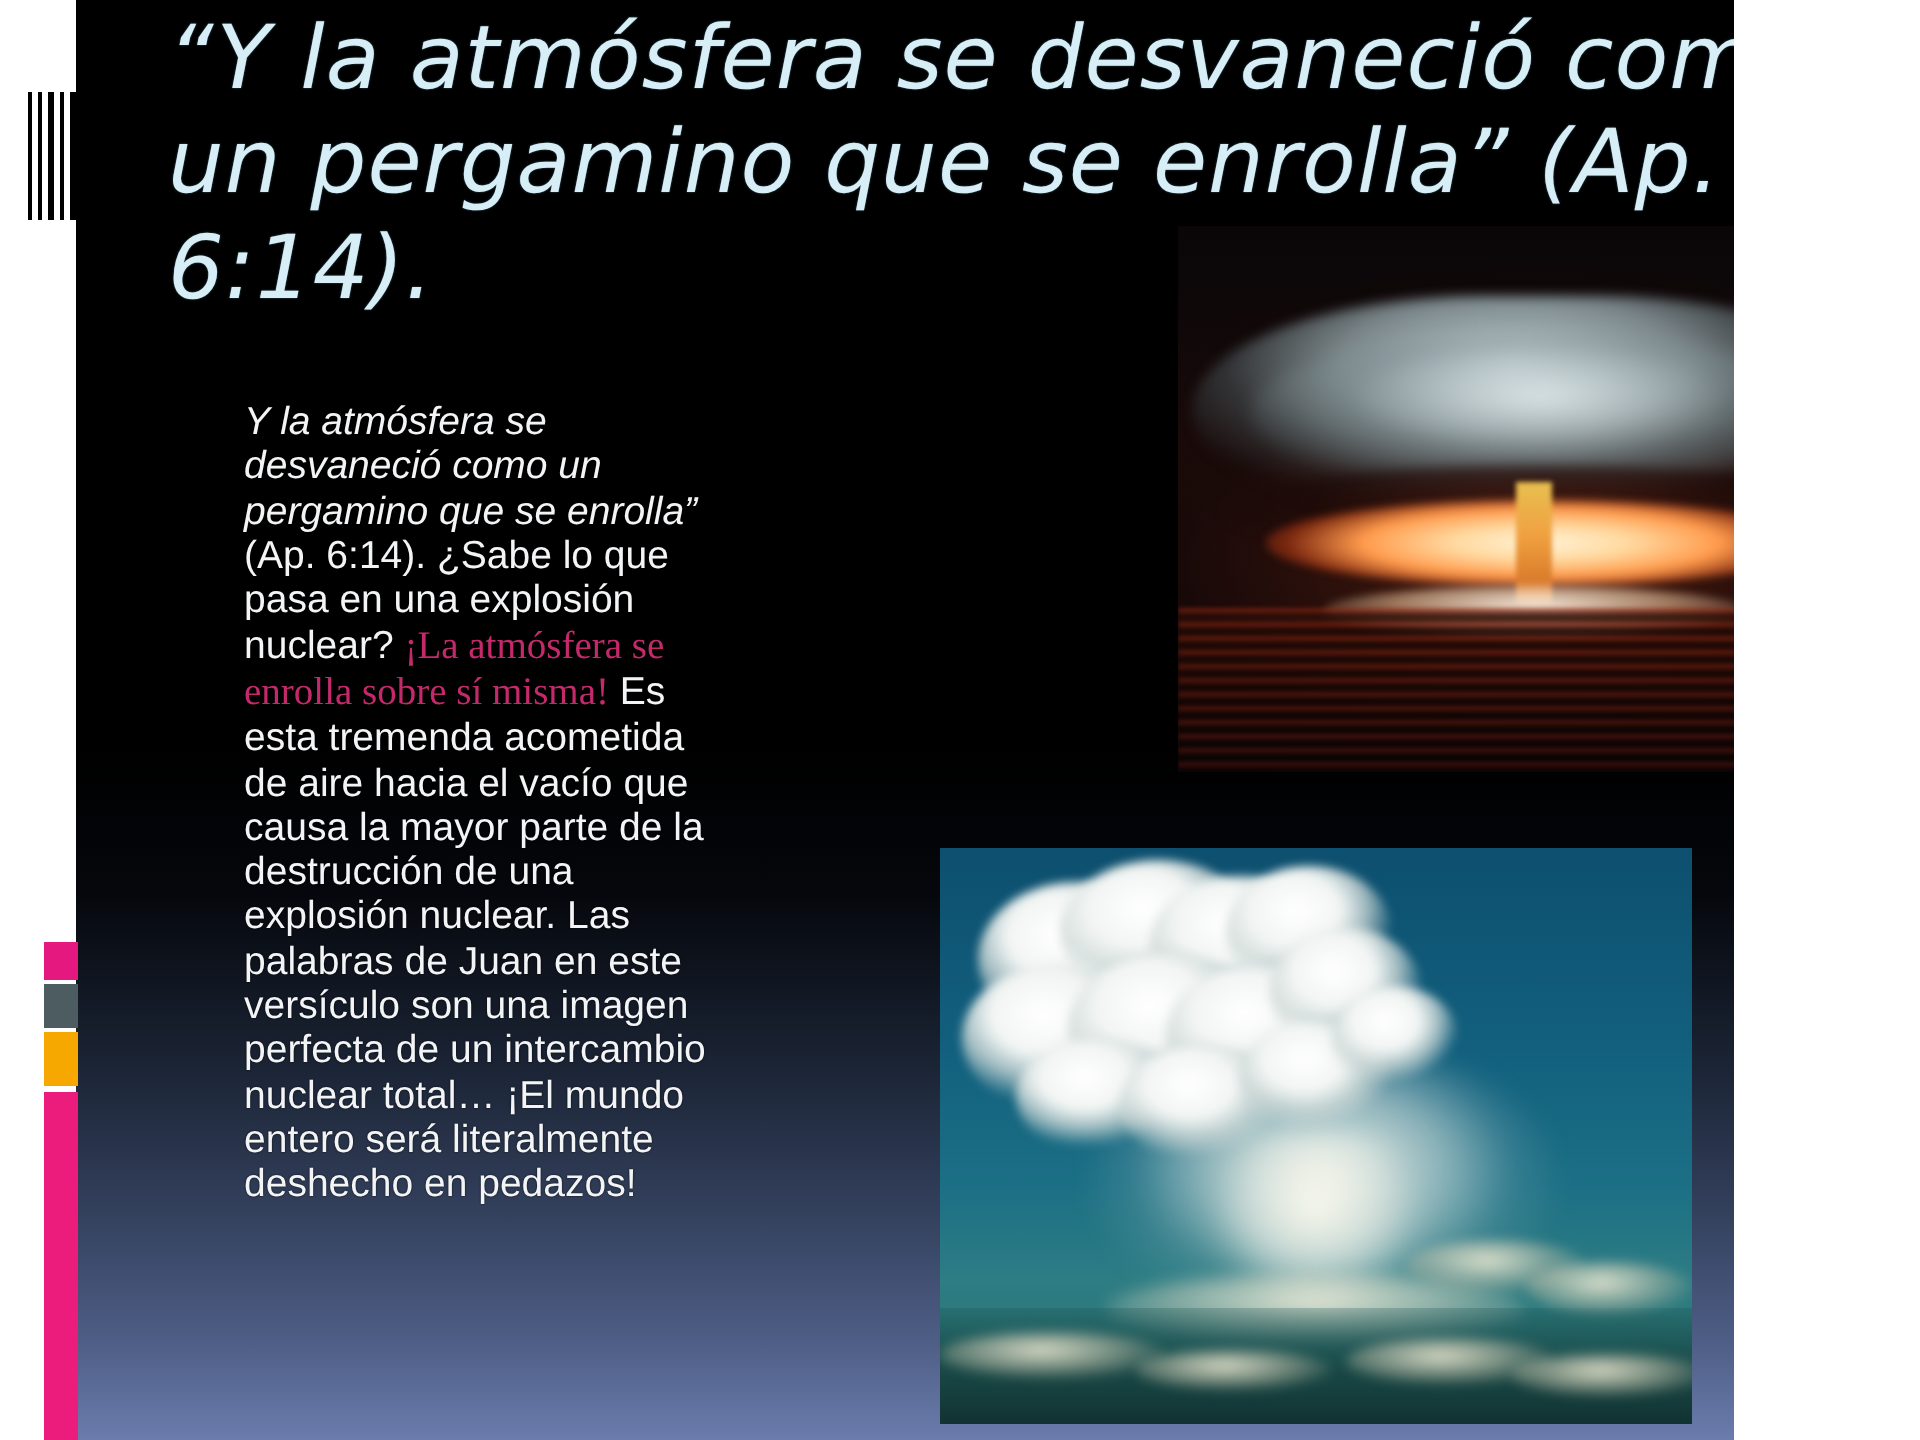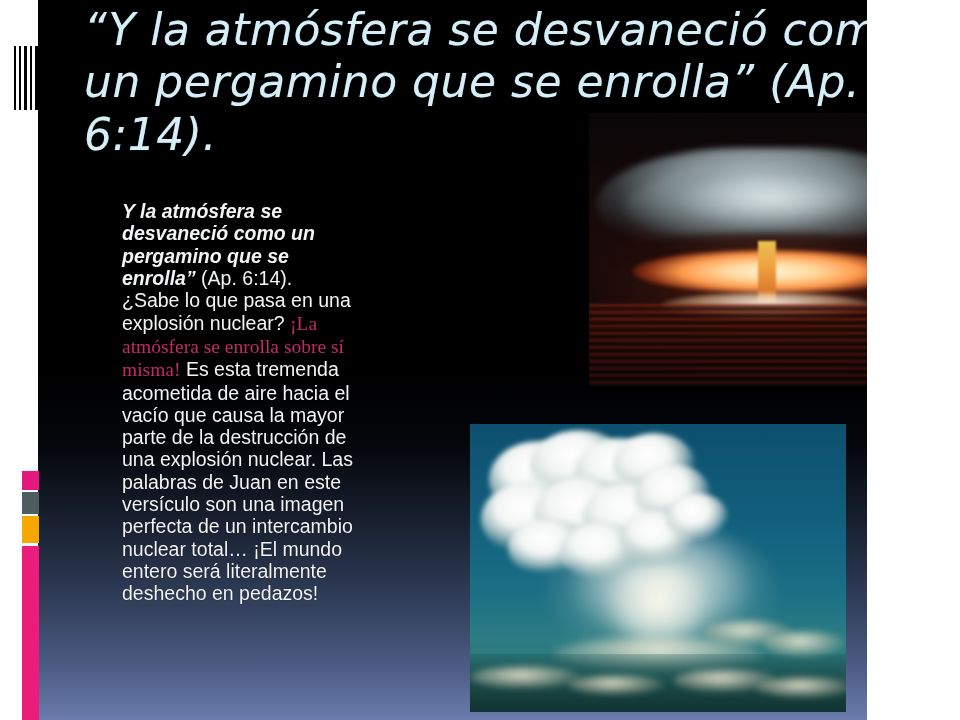--- a/index.html
+++ b/index.html
@@ -106,21 +106,21 @@
     position: absolute;
     left: 84px;
     top: 200px;
     width: 232px;
     font-size: 19.5px;
     line-height: 1.145;
     color: #f2f4f6;
     text-shadow: 0 0 1px rgba(0,0,0,0.9);
   }
   #body-col .quote {
-    font-weight: bold;
+    font-weight: normal;
     font-style: italic;
   }
   #body-col .accent {
     color: #c42a6b;
     font-family: Liberation Serif, serif;
   }
 
   
   #photo-night {
     position: absolute;

